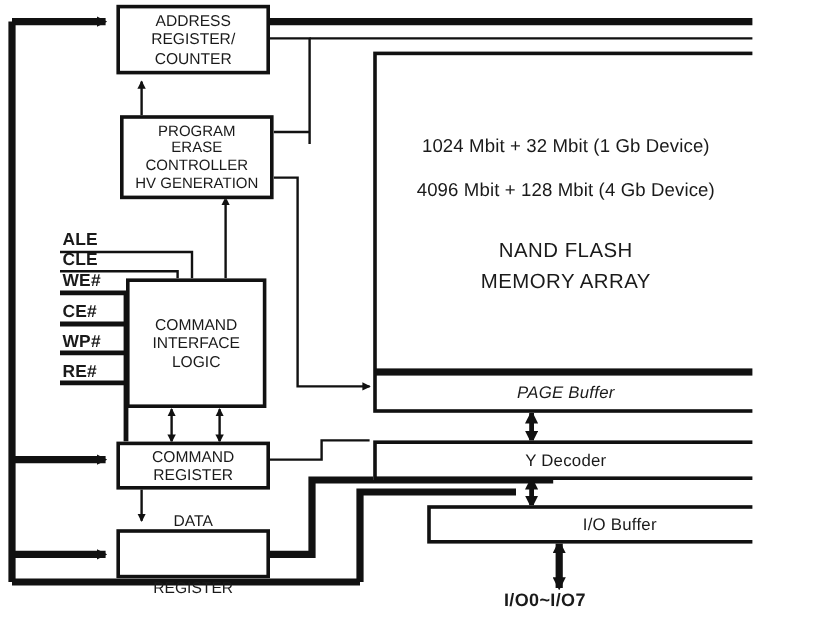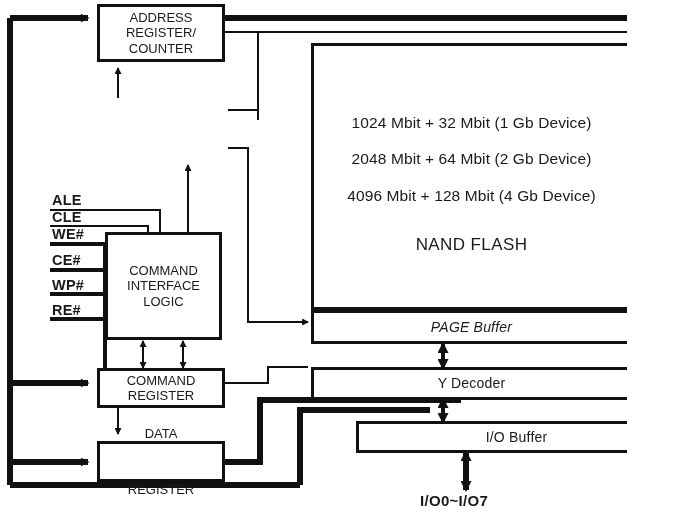--- a/index.html
+++ b/index.html
@@ -146,42 +146,48 @@
 
     </g>
   </svg>
 
   <div class="blk" style="left:97px; top:4px; width:128px; height:58px; font-size:13px;">
     <span>ADDRESS</span>
     <span>REGISTER/</span>
     <span>COUNTER</span>
   </div>
 
+  <div class="blk" style="left:100px; top:96px; width:128px; height:70px; font-size:12.5px;">
+    <span>PROGRAM</span>
+    <span>ERASE</span>
+    <span>CONTROLLER</span>
+    <span>HV GENERATION</span>
+  </div>
 
   <div class="blk" style="left:105px; top:232px; width:117px; height:108px; font-size:13px;">
     <span>COMMAND</span>
     <span>INTERFACE</span>
     <span>LOGIC</span>
   </div>
 
   <div class="blk" style="left:97px; top:368px; width:128px; height:40px; font-size:13px;">
     <span>COMMAND</span>
     <span>REGISTER</span>
   </div>
 
   <div class="blk" style="left:97px; top:441px; width:128px; height:41px; font-size:13px;gap:40px;">
     <span>DATA</span>
     <span>REGISTER</span>
   </div>
 
   <div class="blk" style="left:311px; top:43px; width:321px; height:267px; justify-content:flex-start; padding-top:68px;">
     <span class="arrayline" style="margin-bottom:18px;">1024 Mbit + 32 Mbit (1 Gb Device)</span>
-    <span class="arrayline" style="margin-bottom:18px;">2048 Mbit + 64 Mbit (2 Gb Device)</span>
     <span class="arrayline" style="margin-bottom:30px;">4096 Mbit + 128 Mbit (4 Gb Device)</span>
     <span class="arraytitle" style="margin-bottom:6px;">NAND FLASH</span>
+    <span class="arraytitle">MEMORY ARRAY</span>
   </div>
 
   <div class="blk" style="left:311px; top:310px; width:321px; height:34px;font-style:italic;">
     <span class="bufname">PAGE Buffer</span>
   </div>
 
   <div class="blk" style="left:311px; top:367px; width:321px; height:33px;">
     <span class="bufname">Y Decoder</span>
   </div>
 

